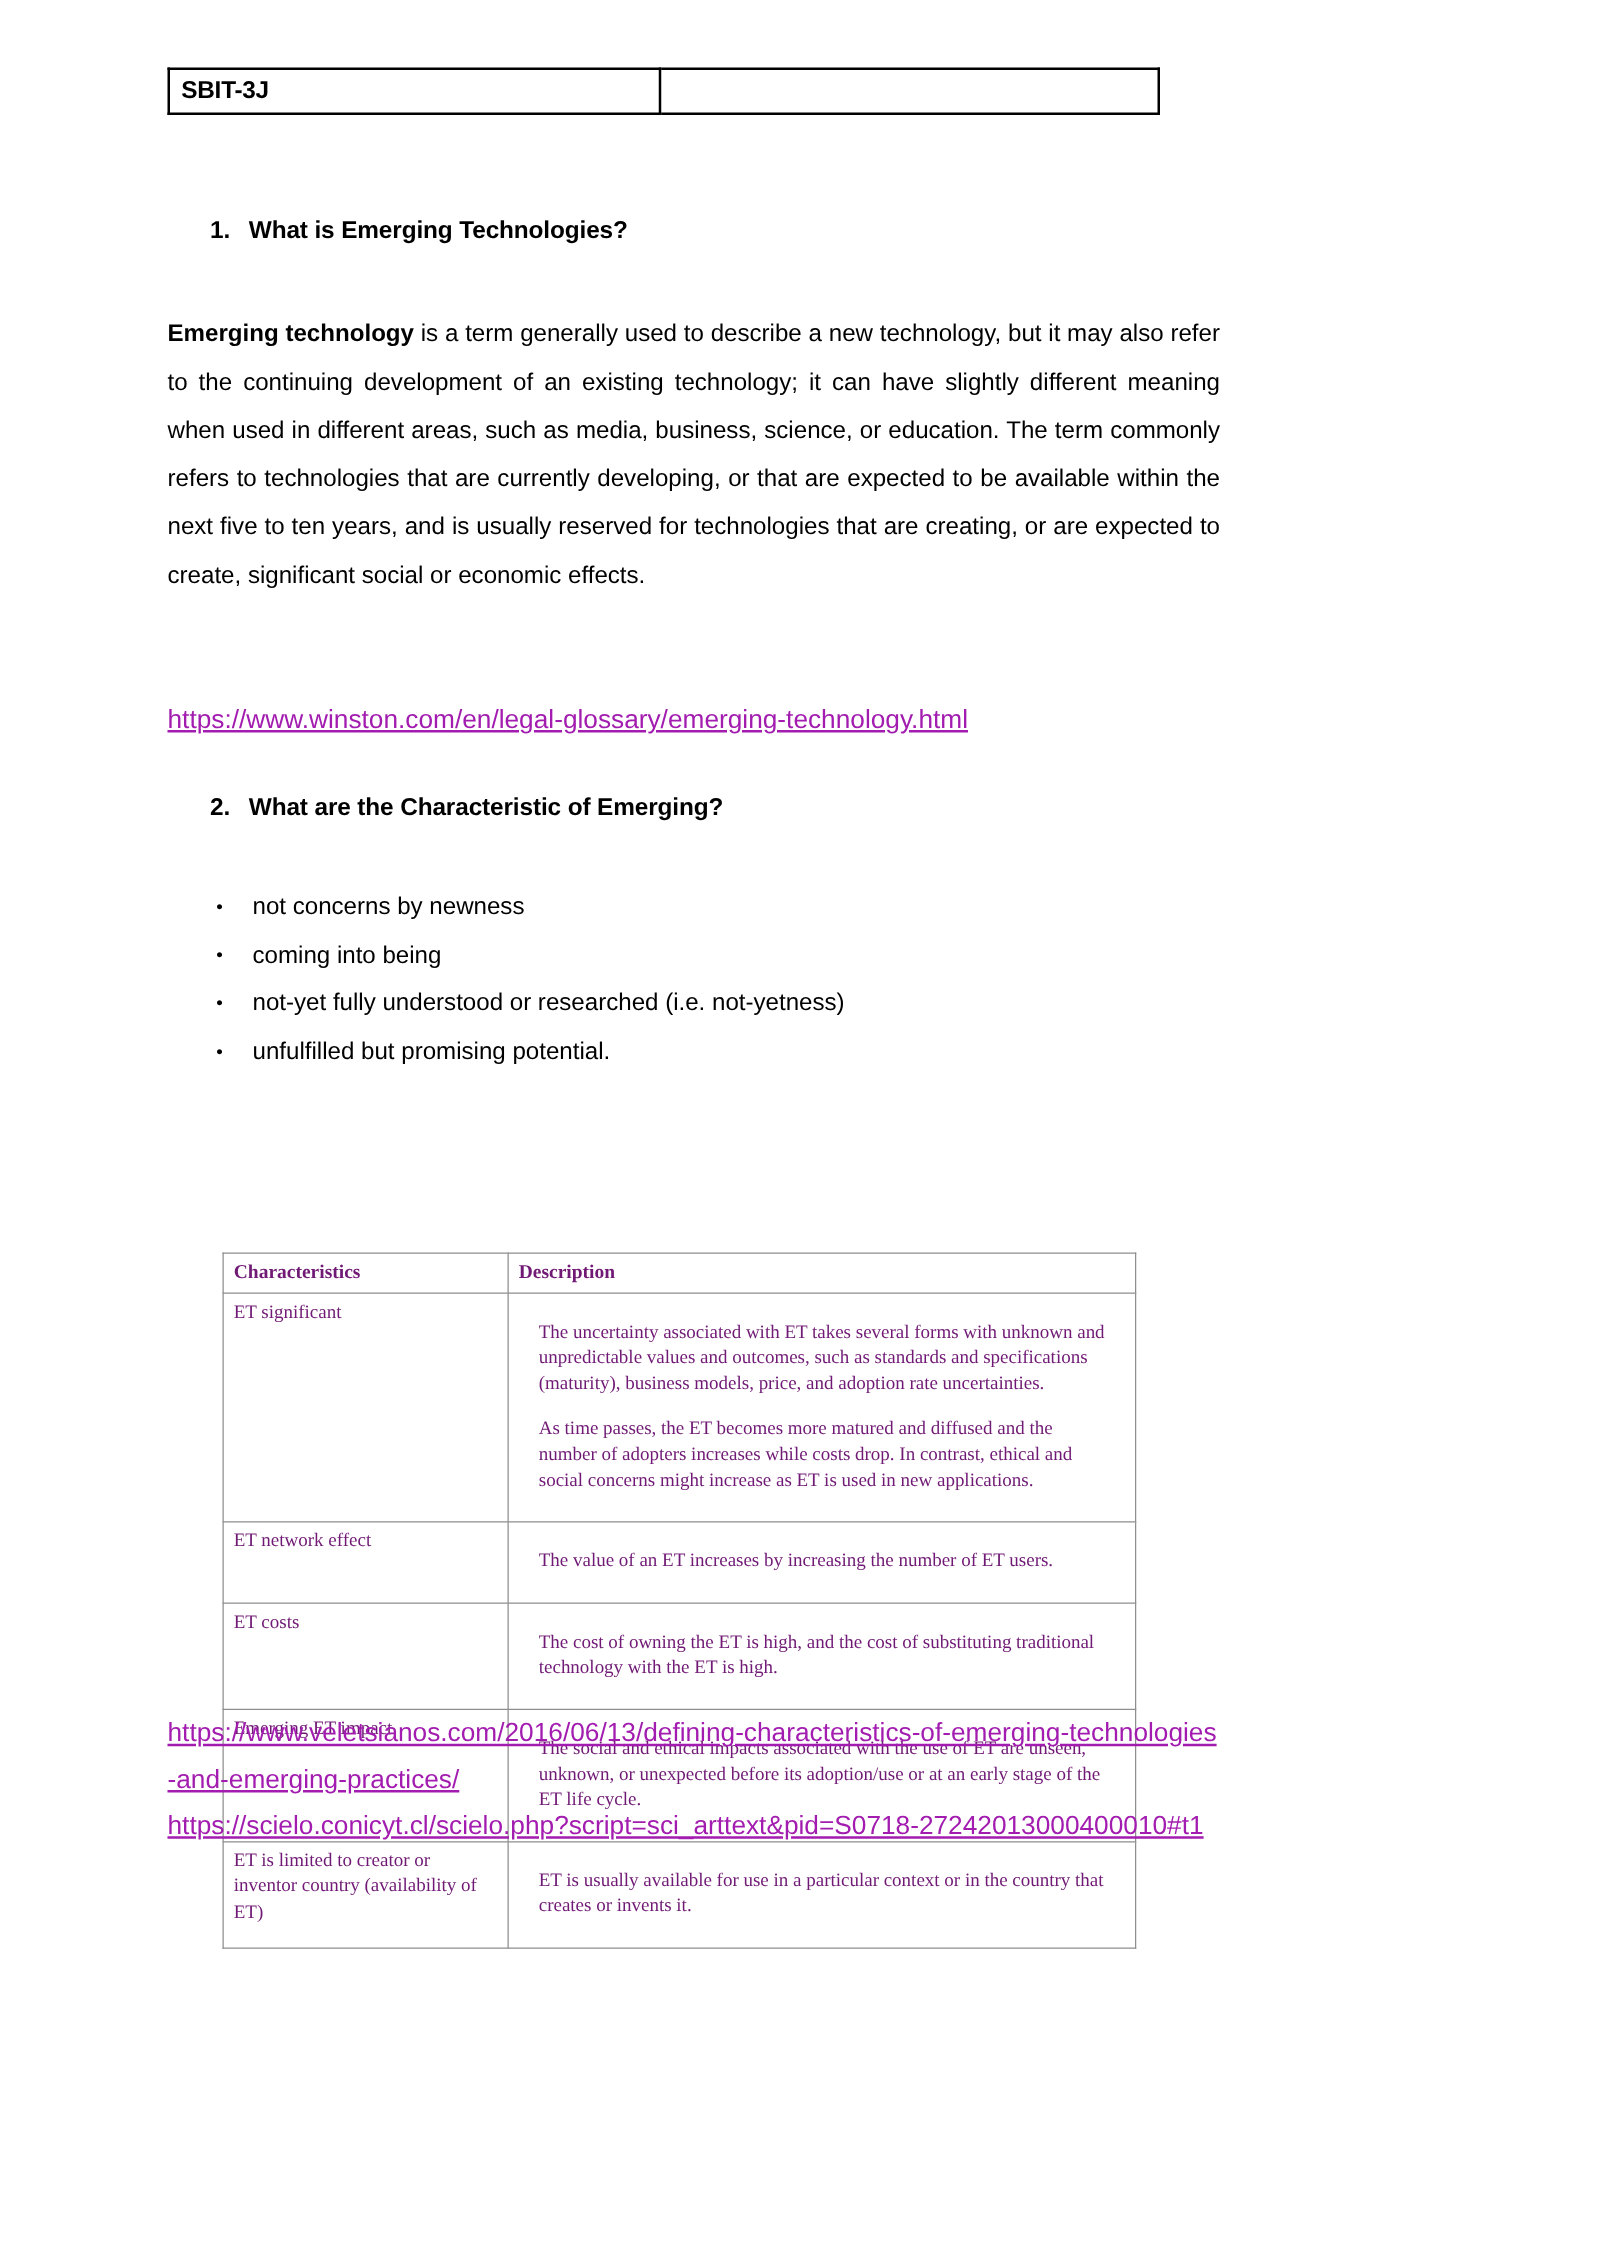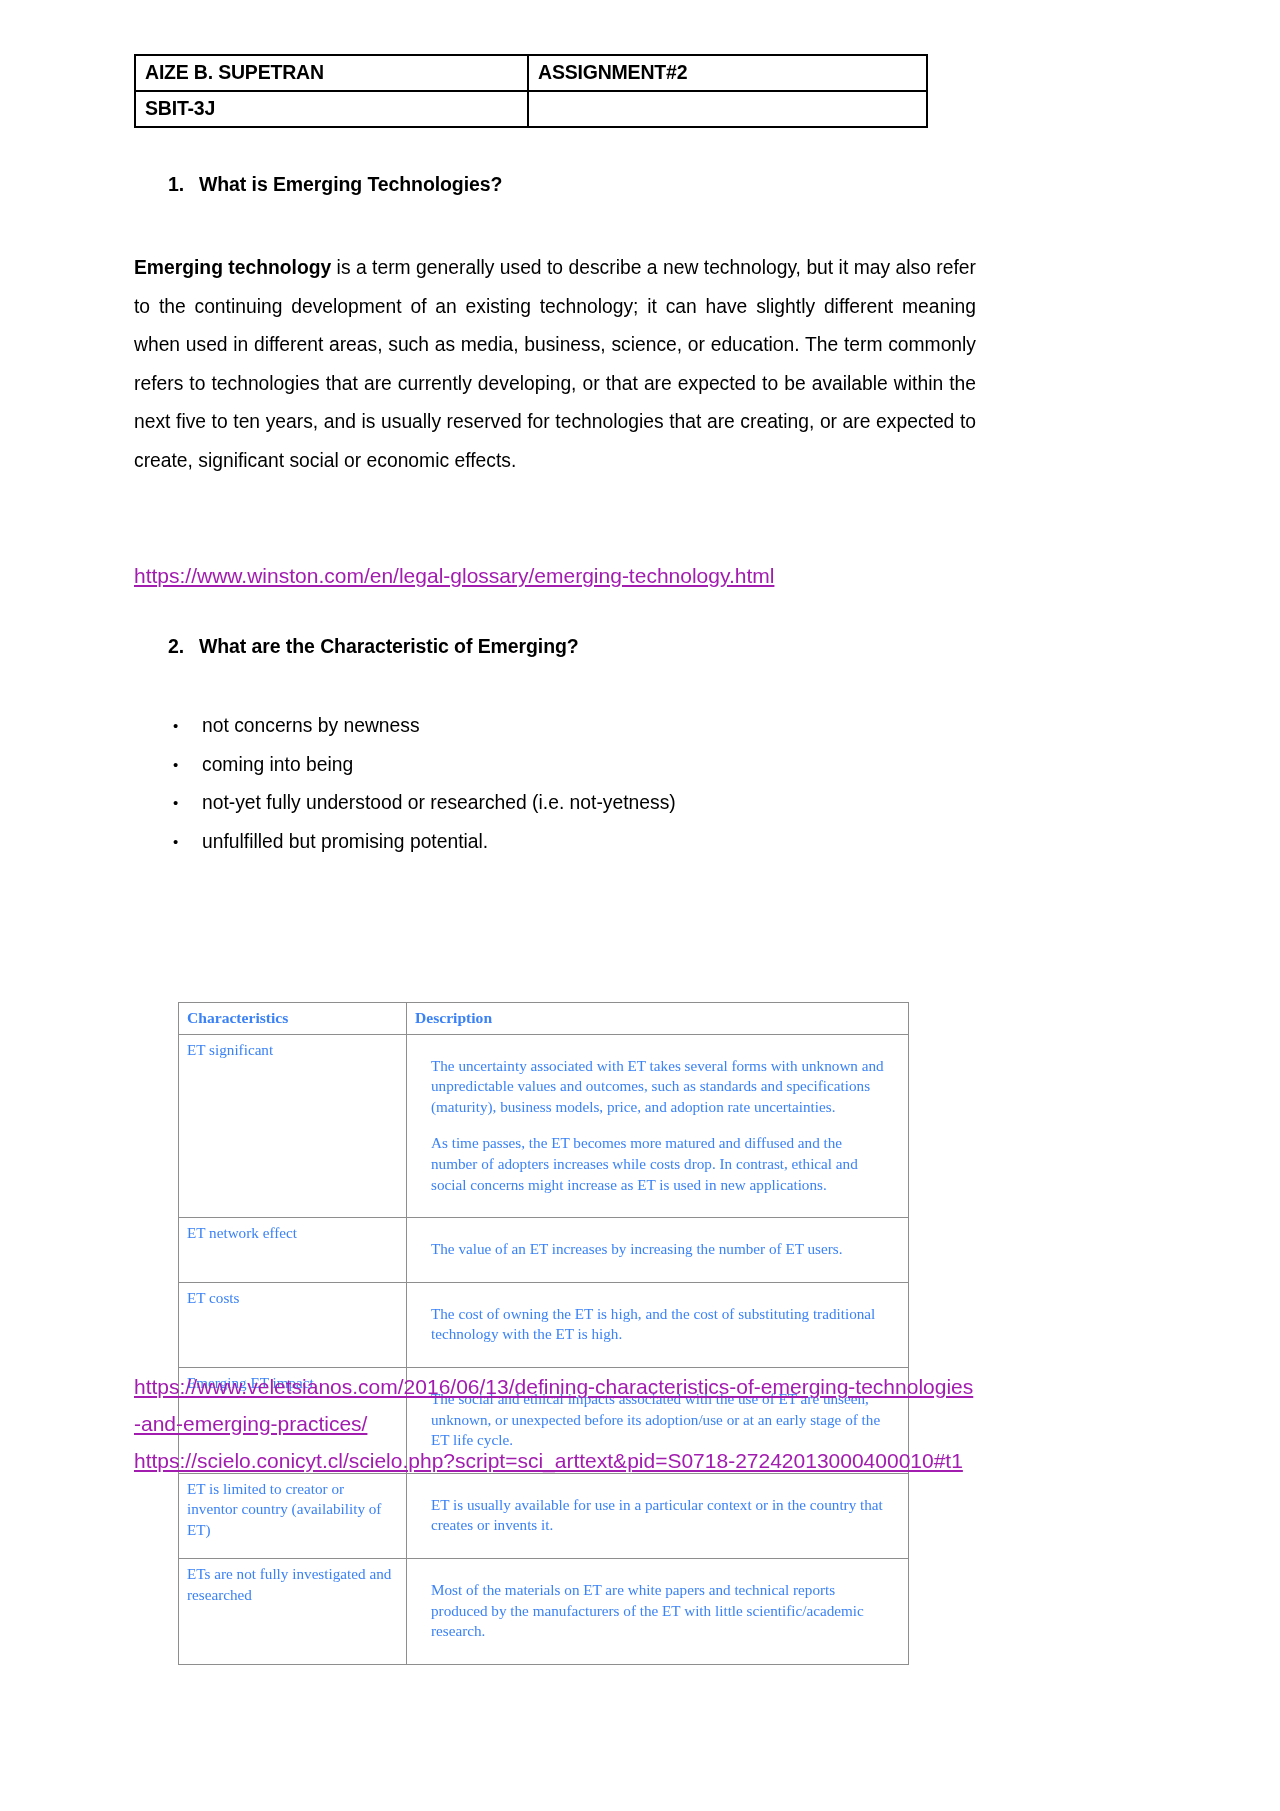--- a/index.html
+++ b/index.html
@@ -111,21 +111,21 @@
     position: absolute;
     left: 178px;
     top: 1002px;
     width: 730px;
   }
   table.et {
     width: 730px;
     border-collapse: collapse;
     table-layout: fixed;
     font-family: "Liberation Serif", "DejaVu Serif", serif;
-    color: #3b82f6;
+    color: #701a75;
   }
   table.et th, table.et td {
     border: 1px solid #8e8e8e;
     vertical-align: top;
     padding: 5px 8px 6px 8px;
     font-size: 15.2px;
     line-height: 20.6px;
     text-align: left;
   }
   table.et th {
@@ -141,24 +141,20 @@
   .et-outer { border: 1px solid #6f6f6f; }
 </style>
 </head>
 <body>
 
 <div class="page">
 
   <table class="hdr-table">
     <tbody>
       <tr>
-        <td class="c1">AIZE B. SUPETRAN</td>
-        <td class="c2">ASSIGNMENT#2</td>
-      </tr>
-      <tr>
         <td class="c1">SBIT-3J</td>
         <td class="c2"></td>
       </tr>
     </tbody>
   </table>
 
   <div class="q" style="top:173px">
     <span class="num">1.</span><span>What is Emerging Technologies?</span>
   </div>
 
@@ -230,26 +226,20 @@
           <td>
             <p>The social and ethical impacts associated with the use of ET are unseen, unknown, or unexpected before its adoption/use or at an early stage of the ET life cycle.</p>
           </td>
         </tr>
         <tr>
           <td>ET is limited to creator or inventor country  (availability of ET)</td>
           <td>
             <p>ET is usually available for use in a particular context or in the country that creates or invents it.</p>
           </td>
         </tr>
-        <tr>
-          <td>ETs are not fully investigated and researched</td>
-          <td>
-            <p>Most of the materials on ET are white papers and technical reports produced by the manufacturers of the ET with little scientific/academic research.</p>
-          </td>
-        </tr>
       </tbody>
     </table>
   </div>
 
   <div class="link-block" style="top:1368px">
     <span class="link">https://www.veletsianos.com/2016/06/13/defining-characteristics-of-emerging-technologies-and-emerging-practices/</span>
   </div>
   <div class="link-block" style="top:1442px">
     <span class="link">https://scielo.conicyt.cl/scielo.php?script=sci_arttext&amp;pid=S0718-27242013000400010#t1</span>
   </div>

